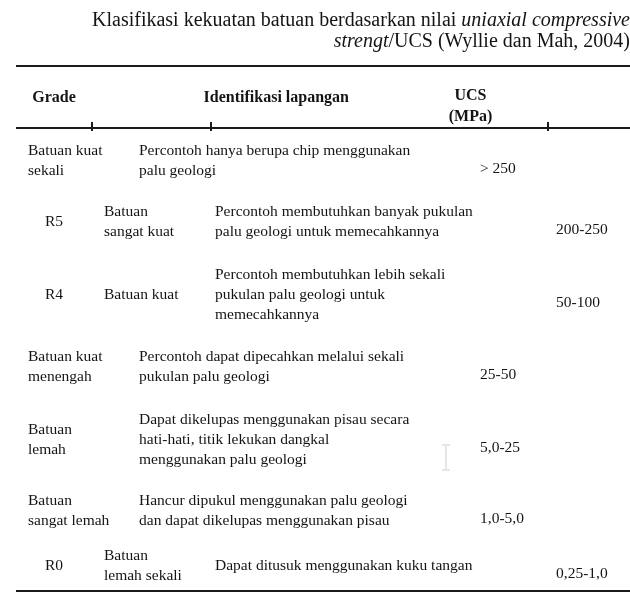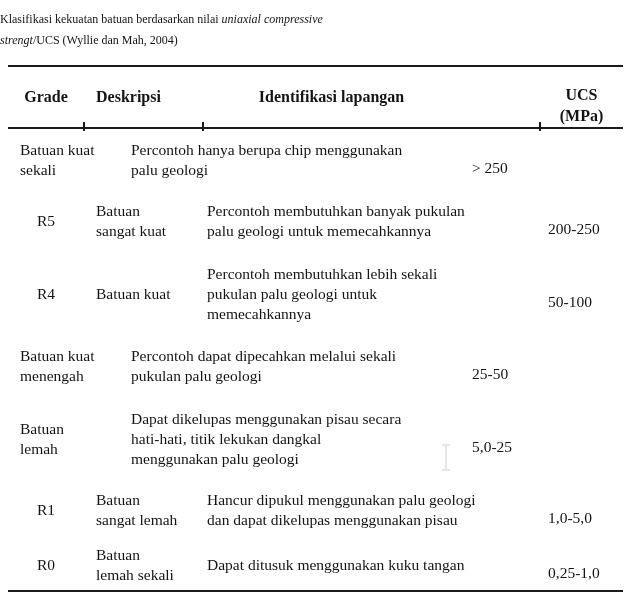--- a/index.html
+++ b/index.html
@@ -7,26 +7,26 @@
     width:630px;height:601px;background:#ffffff;
     font-family:"Liberation Serif","DejaVu Serif",serif;
     color:#141414;
     -webkit-font-smoothing:antialiased;
   }
   .sheet{position:relative;width:630px;height:601px;background:#ffffff;overflow:hidden;}
 
   
   .title{
     position:absolute;top:9px;left:0;width:100%;
-    text-align:left;font-size:12px;line-height:21px;
+    text-align:right;font-size:20px;line-height:21px;
   }
   .title i{font-style:italic;}
 
   
-  .table{position:absolute;left:8px;top:65px;width:615px;}
+  .table{position:absolute;left:16px;top:65px;width:615px;}
   .rule{border-top:2px solid #1b1b1b;height:0;}
   .rule-mid{position:relative;border-top:2px solid #1b1b1b;height:0;}
   .tick{position:absolute;width:2px;height:9px;top:-7px;background:#1b1b1b;}
   .tick.t1{left:75px}
   .tick.t2{left:194px}
   .tick.t3{left:531px}
 
   .hrow{display:flex;align-items:center;height:60px;font-weight:bold;font-size:16px;}
   .row{display:flex;align-items:center;font-size:15.5px;line-height:20px;}
 
@@ -37,21 +37,21 @@
   .tbody .row:nth-child(5){height:83px}
   .tbody .row:nth-child(6){height:60px}
   .tbody .row:nth-child(7){height:50px}
 
   .cell{white-space:pre-line;box-sizing:border-box;}
   .c-grade{width:76px;text-align:center;}
   .c-desk{width:119px;padding-left:12px;}
   .c-ident{width:337px;padding-left:4px;padding-right:8px;}
   .c-ucs{width:83px;padding-left:8px;margin-top:16px;}
 
-  .hrow .c-ident{text-align:center;padding-right:80px;padding-left:0;}
+  .hrow .c-ident{text-align:right;padding-right:80px;padding-left:0;}
   .hrow .c-ucs{text-align:center;padding-left:0;line-height:21px;}
 
   
   .ibeam{position:absolute;left:440px;top:444px;width:12px;height:27px;pointer-events:none;}
   .ibeam::before{content:"";position:absolute;left:5px;top:0;width:2px;height:27px;background:#e6e6e6;}
   .ibeam::after{content:"";position:absolute;left:2px;top:0;width:8px;height:2px;background:#e6e6e6;box-shadow:0 25px 0 #e6e6e6;}
 </style>
 </head>
 <body>
 
@@ -62,21 +62,20 @@
       <i>uniaxial compressive</i></div>
     <div><i>strengt</i><span>/UCS (Wyllie dan Mah, 2004)</span></div>
   </div>
 
   <div class="table">
 
     <div class="rule"></div>
 
     <div class="hrow">
       <div class="cell c-grade">Grade</div>
-      <div class="cell c-desk">Deskripsi</div>
       <div class="cell c-ident">Identifikasi lapangan</div>
       <div class="cell c-ucs">UCS
 (MPa)</div>
     </div>
 
     <div class="rule-mid">
       <span class="tick t1"></span>
       <span class="tick t2"></span>
       <span class="tick t3"></span>
     </div>
@@ -114,21 +113,20 @@
   </div>
         <div class="row">
     <div class="cell c-desk">Batuan
 lemah</div>
     <div class="cell c-ident">Dapat dikelupas menggunakan pisau secara
 hati-hati, titik lekukan dangkal
 menggunakan palu geologi</div>
     <div class="cell c-ucs">5,0-25</div>
   </div>
         <div class="row">
-    <div class="cell c-grade">R1</div>
     <div class="cell c-desk">Batuan
 sangat lemah</div>
     <div class="cell c-ident">Hancur dipukul menggunakan palu geologi
 dan dapat dikelupas menggunakan pisau</div>
     <div class="cell c-ucs">1,0-5,0</div>
   </div>
         <div class="row">
     <div class="cell c-grade">R0</div>
     <div class="cell c-desk">Batuan
 lemah sekali</div>

